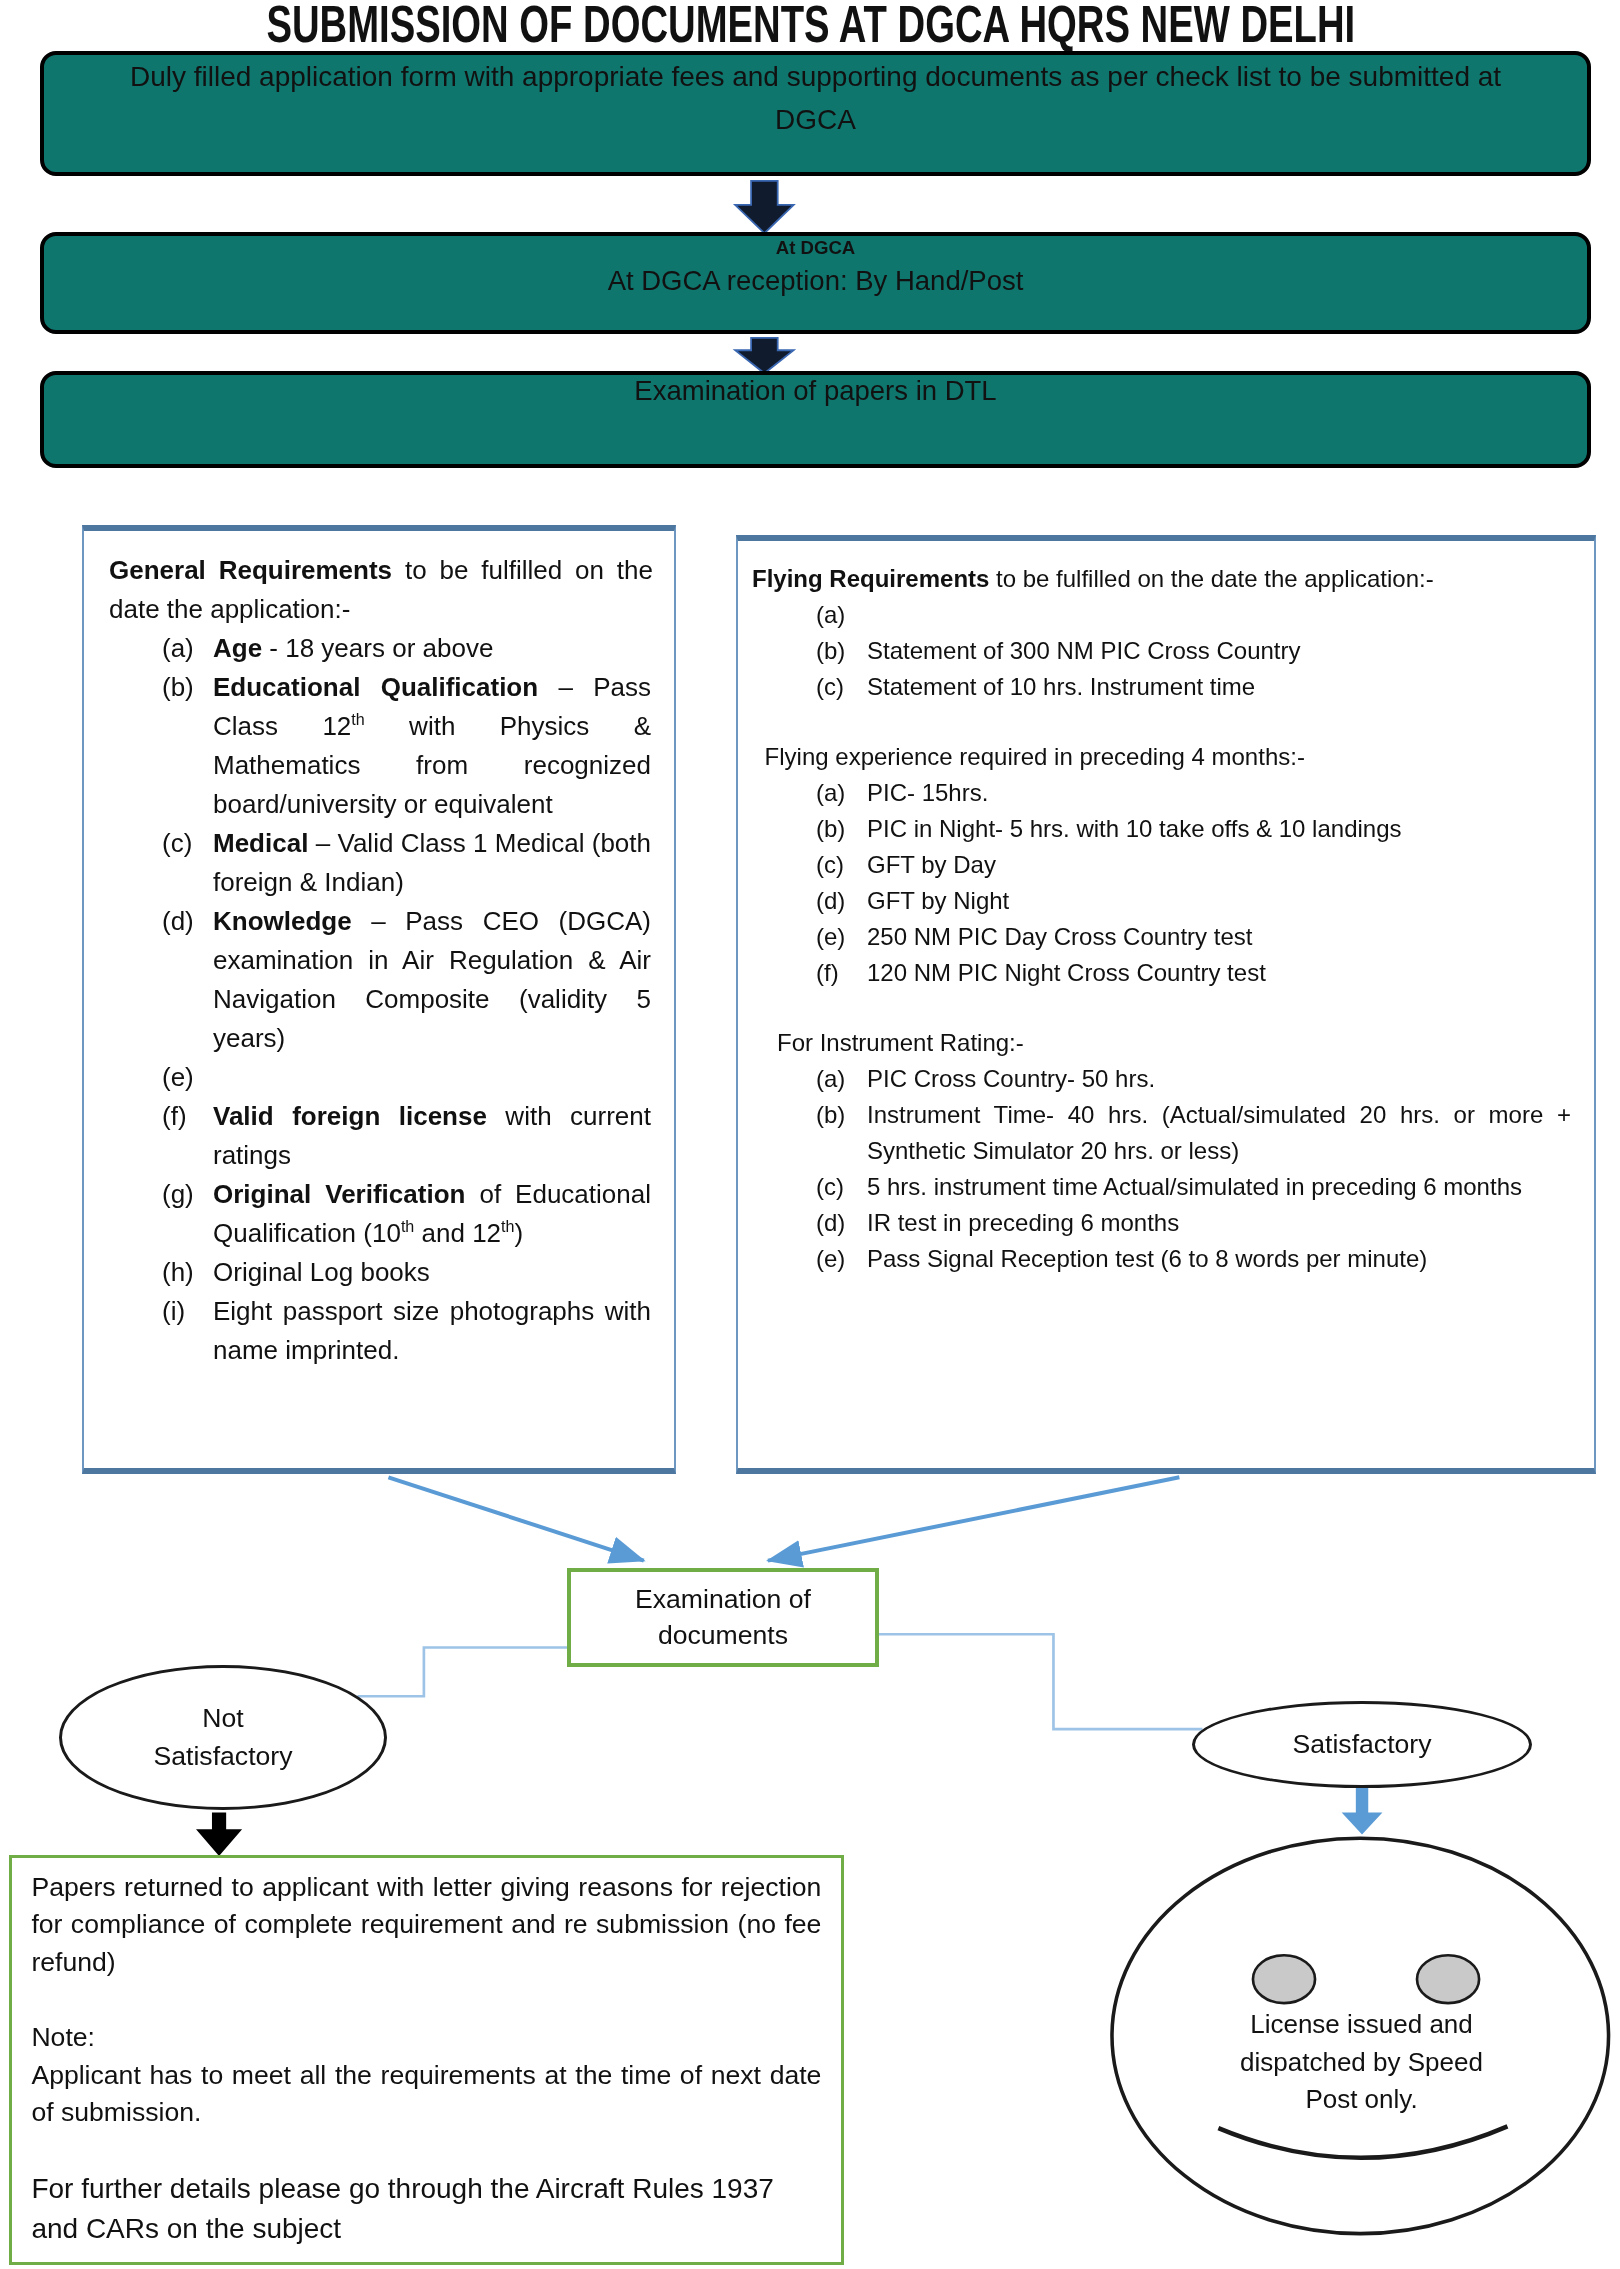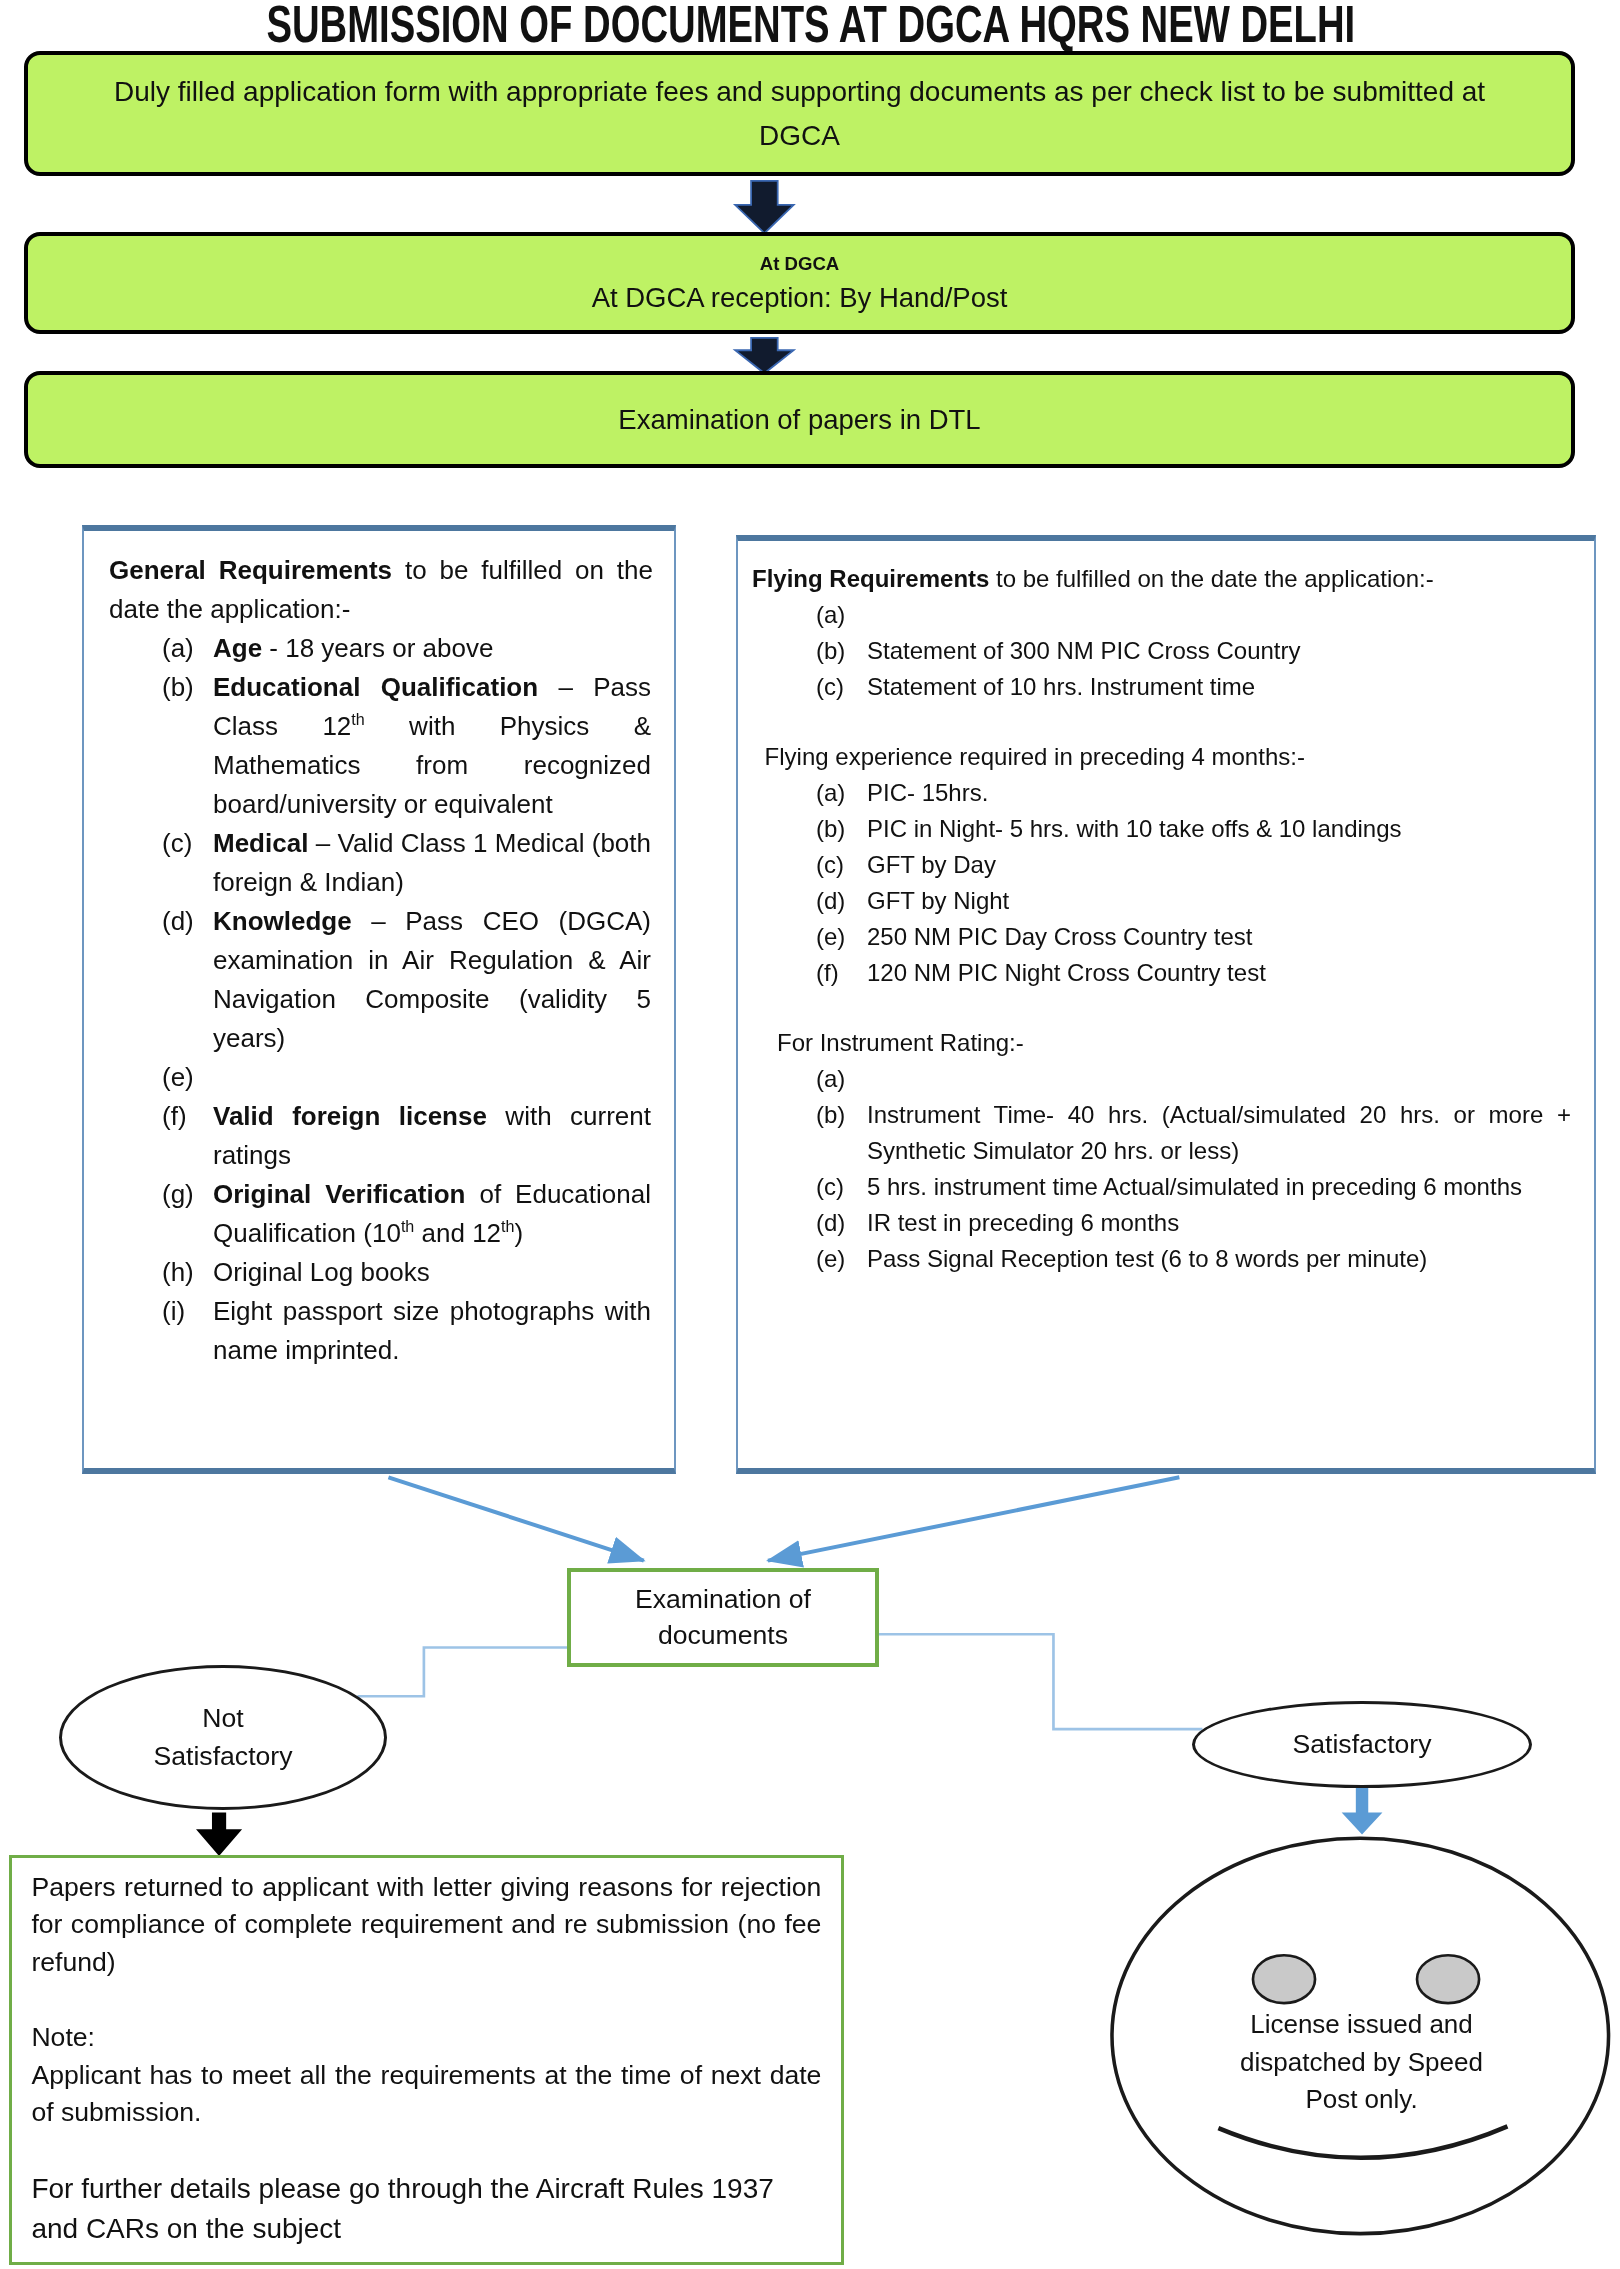--- a/index.html
+++ b/index.html
@@ -4,22 +4,22 @@
 <style>
   html,body{margin:0;padding:0;background:#ffffff;}
   #canvas{position:relative;width:1621px;height:2270px;background:#ffffff;
           font-family:"Liberation Sans",sans-serif;color:#111;overflow:hidden;}
   .abs{position:absolute;}
   
   #title{left:0;top:0;width:1621px;text-align:center;font-size:51px;font-weight:bold;
          line-height:50px;letter-spacing:0px;}
   #title span{display:inline-block;transform:scaleX(0.75);transform-origin:center;white-space:nowrap;}
   
-  .flowbox{left:24px;width:1543px;background:#bef264;border:4.4px solid #000;border-radius:16px;
-           display:flex;flex-direction:column;justify-content:center;align-items:center;
+  .flowbox{left:40px;width:1543px;background:#0f766e;border:4.4px solid #000;border-radius:16px;
+           display:flex;flex-direction:column;justify-content:flex-start;align-items:center;
            text-align:center;}
   #box1{top:51px;height:117px;font-size:28px;line-height:1.55;}
   #box1 .inner{width:1436px;}
   #box2{top:232px;height:94px;}
   #box2 .small{font-size:18.6px;font-weight:bold;line-height:1.3;}
   #box2 .main{font-size:27.5px;margin-top:5.3px;}
   #box3{top:371px;height:89px;font-size:27.5px;}
   
   .reqbox{background:#fff;border:2.7px solid #6d96c0;border-top:6.2px solid #4d779f;
           border-bottom:6.2px solid #4d779f;box-sizing:border-box;}
@@ -179,20 +179,21 @@
         <span class="txt">250 NM PIC Day Cross Country test</span>
       </div>
     <div class="item">
         <span class="marker">(f)</span>
         <span class="txt">120 NM PIC Night Cross Country test</span>
       </div>
     <div class="spacer"></div>
     <div class="sub3">For Instrument Rating:-</div>
     <div class="item">
         <span class="marker">(a)</span>
+        <span class="txt">PIC Cross Country- 50 hrs.</span>
       </div>
     <div class="item">
         <span class="marker">(b)</span>
         <span class="txt">Instrument Time- 40 hrs. (Actual/simulated 20 hrs. or more + Synthetic Simulator 20 hrs. or less)</span>
       </div>
     <div class="item">
         <span class="marker">(c)</span>
         <span class="txt">5 hrs. instrument time Actual/simulated in preceding 6 months</span>
       </div>
     <div class="item">

